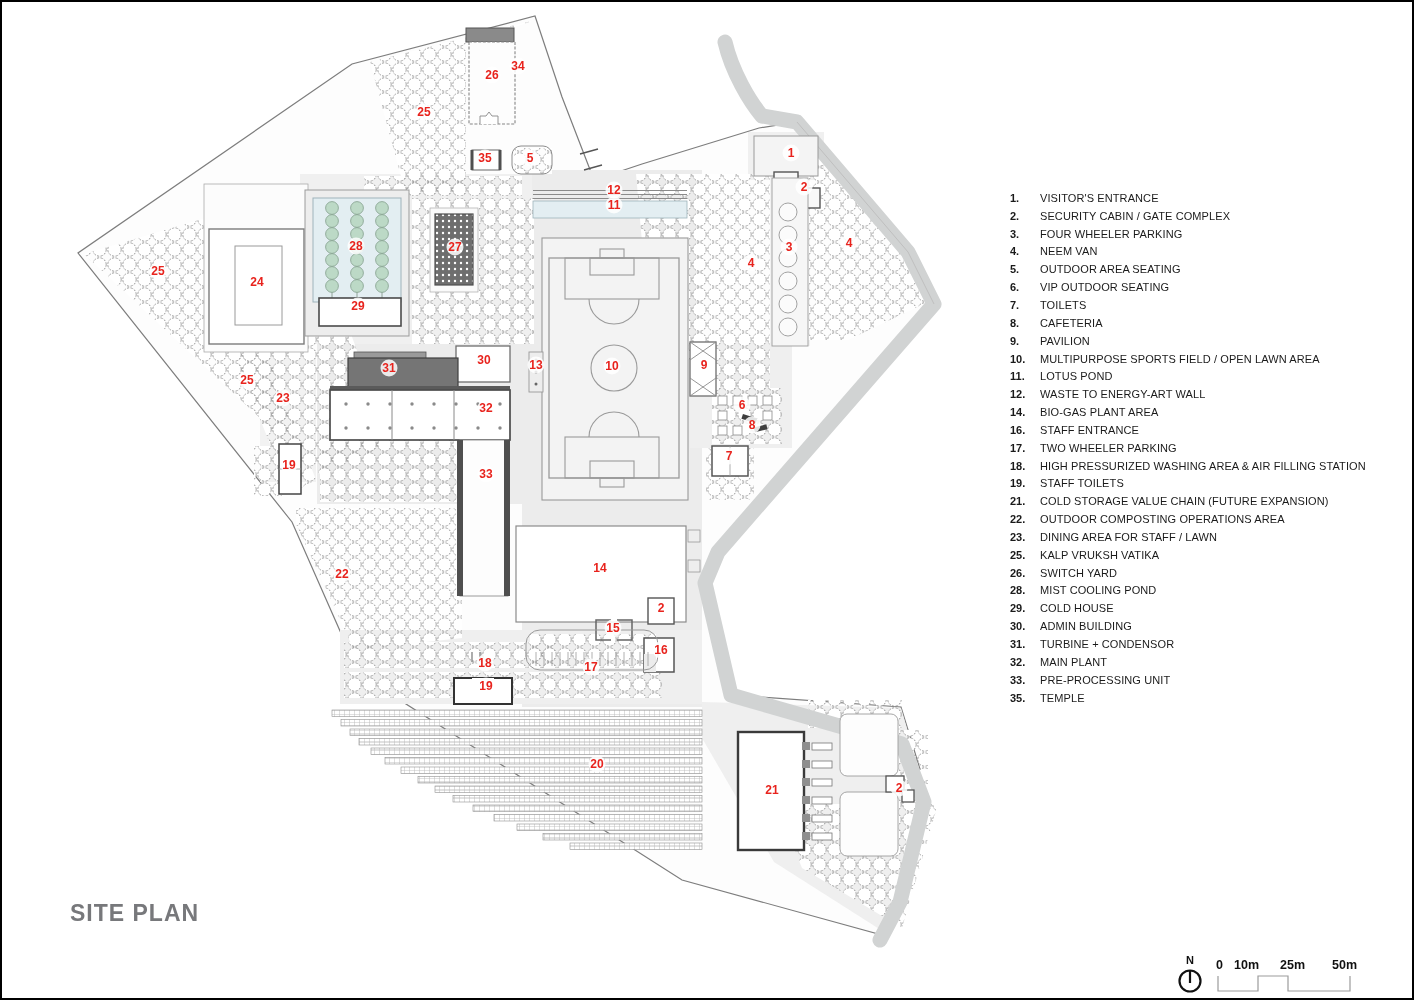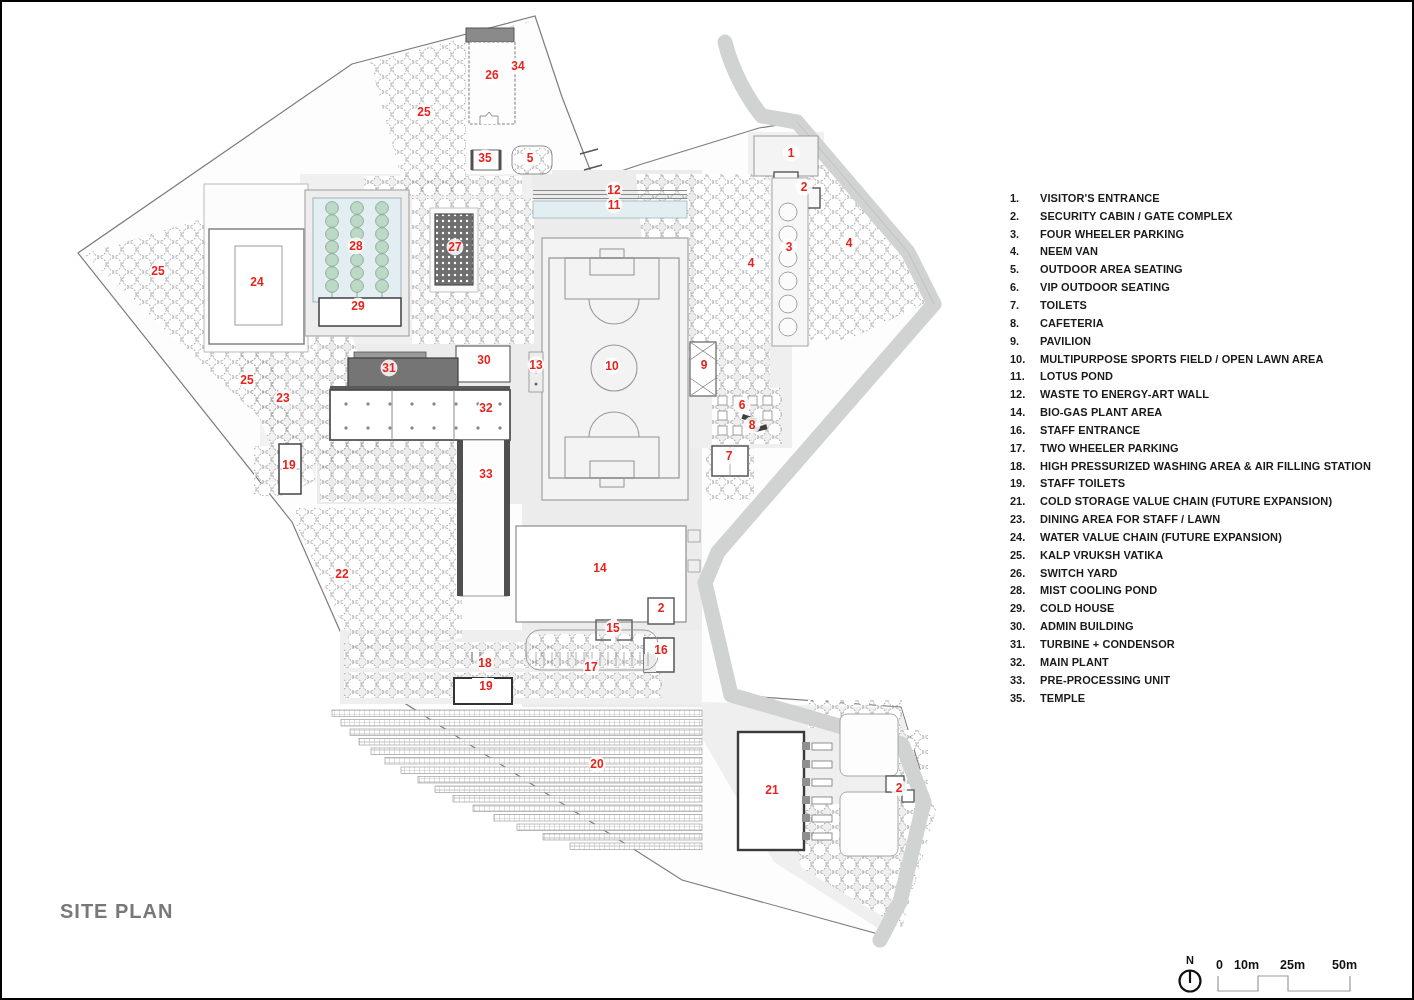--- a/index.html
+++ b/index.html
@@ -2,23 +2,23 @@
 <html><head>
 <meta charset="utf-8">
 <style>
   html,body{margin:0;padding:0;background:#ffffff;font-family:"Liberation Sans",sans-serif;}
   #sheet{position:relative;width:1414px;height:1000px;background:#ffffff;border:2px solid #000;box-sizing:border-box;overflow:hidden;}
   #plan-svg{position:absolute;left:0;top:0;}
   
   #legend{position:absolute;left:1008px;top:187px;width:390px;}
   .lg-row{display:flex;height:17.85px;align-items:center;}
   .lg-num{width:30px;font-size:11px;font-weight:bold;color:#1a1a1a;flex:0 0 30px;}
-  .lg-label{font-size:11px;font-weight:bold;color:#1a1a1a;white-space:nowrap;letter-spacing:.1px;}
+  .lg-label{font-size:11px;font-weight:normal;color:#1a1a1a;white-space:nowrap;letter-spacing:.1px;}
   
-  #plan-title{position:absolute;left:58px;top:898px;font-size:20px;font-weight:bold;color:#77787b;letter-spacing:1px;}
+  #plan-title{position:absolute;left:68px;top:898px;font-size:23px;font-weight:bold;color:#77787b;letter-spacing:1px;}
   
   .redlbl{fill:#e8231d;font:bold 12px "Liberation Sans",sans-serif;text-anchor:middle;}
   .scale-txt{fill:#111;font:bold 12.5px "Liberation Sans",sans-serif;}
   .north-txt{fill:#111;font:bold 11px "Liberation Sans",sans-serif;text-anchor:middle;}
 </style>
 </head>
 <body>
 
 <div id="sheet">
 
@@ -515,30 +515,30 @@
       <span class="lg-num">19.</span>
       <span class="lg-label">STAFF TOILETS</span>
     </div>
 
 
     <div class="lg-row">
       <span class="lg-num">21.</span>
       <span class="lg-label">COLD STORAGE VALUE CHAIN (FUTURE EXPANSION)</span>
     </div>
 
+    <div class="lg-row">
+      <span class="lg-num">22.</span>
+      <span class="lg-label">OUTDOOR COMPOSTING OPERATIONS AREA</span>
+    </div>
 
     <div class="lg-row">
       <span class="lg-num">23.</span>
       <span class="lg-label">DINING AREA FOR STAFF / LAWN</span>
     </div>
 
-    <div class="lg-row">
-      <span class="lg-num">24.</span>
-      <span class="lg-label">WATER VALUE CHAIN (FUTURE EXPANSION)</span>
-    </div>
 
     <div class="lg-row">
       <span class="lg-num">25.</span>
       <span class="lg-label">KALP VRUKSH VATIKA</span>
     </div>
 
     <div class="lg-row">
       <span class="lg-num">26.</span>
       <span class="lg-label">SWITCH YARD</span>
     </div>

